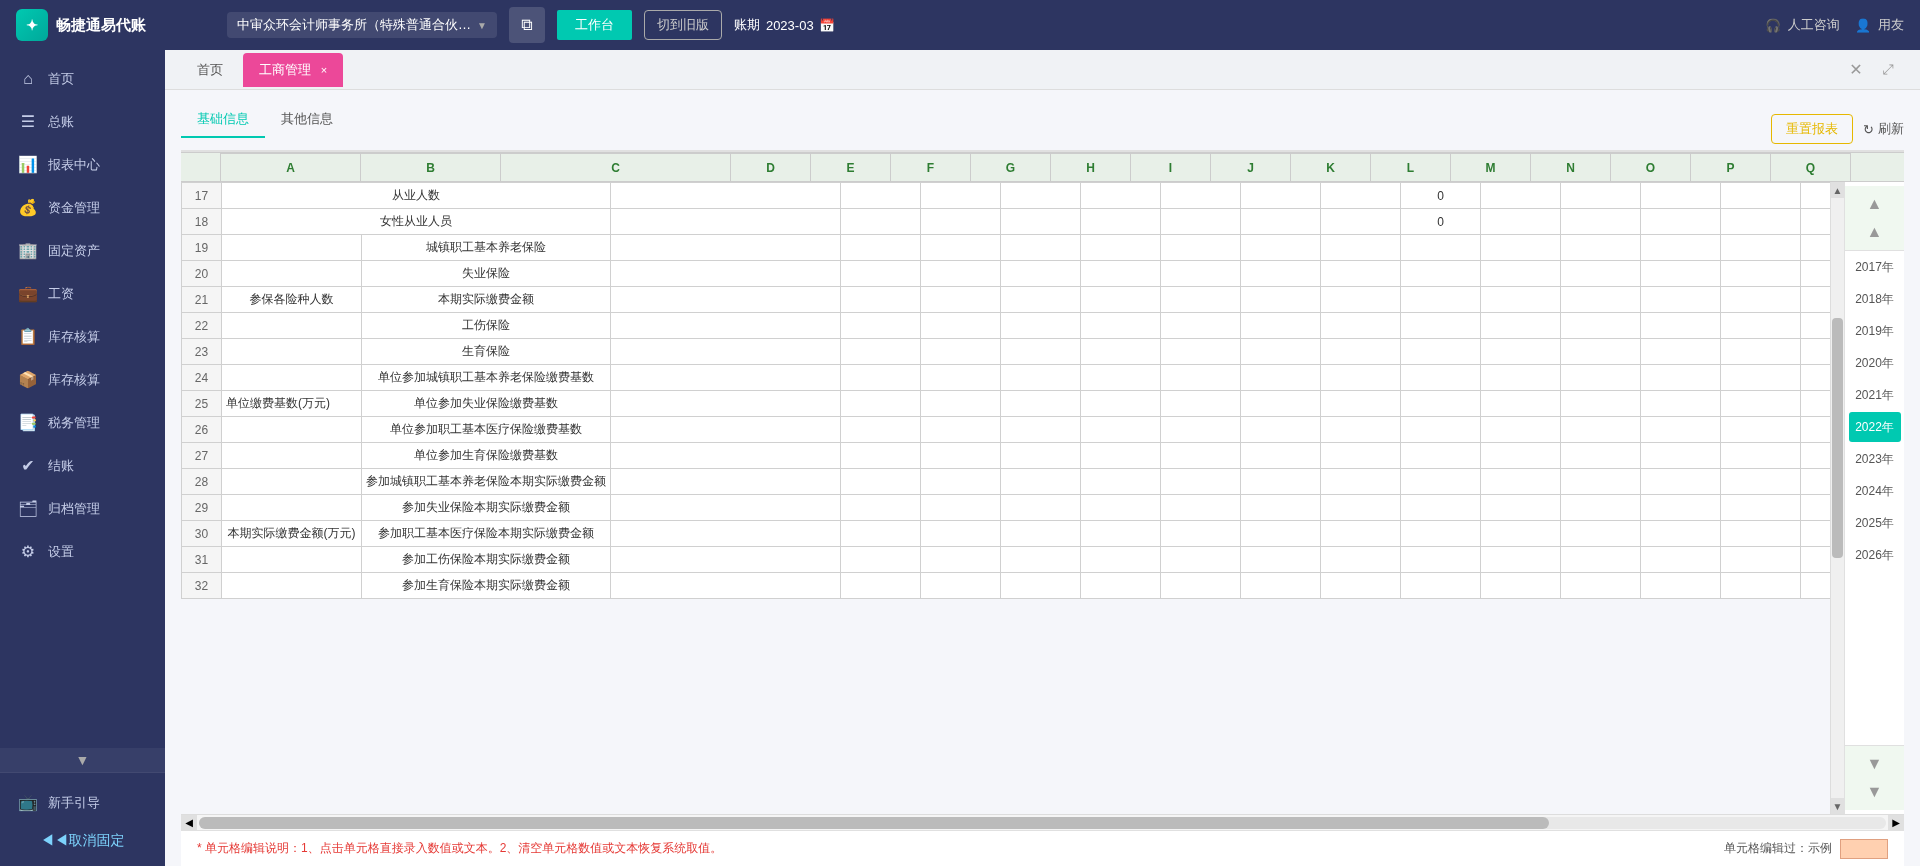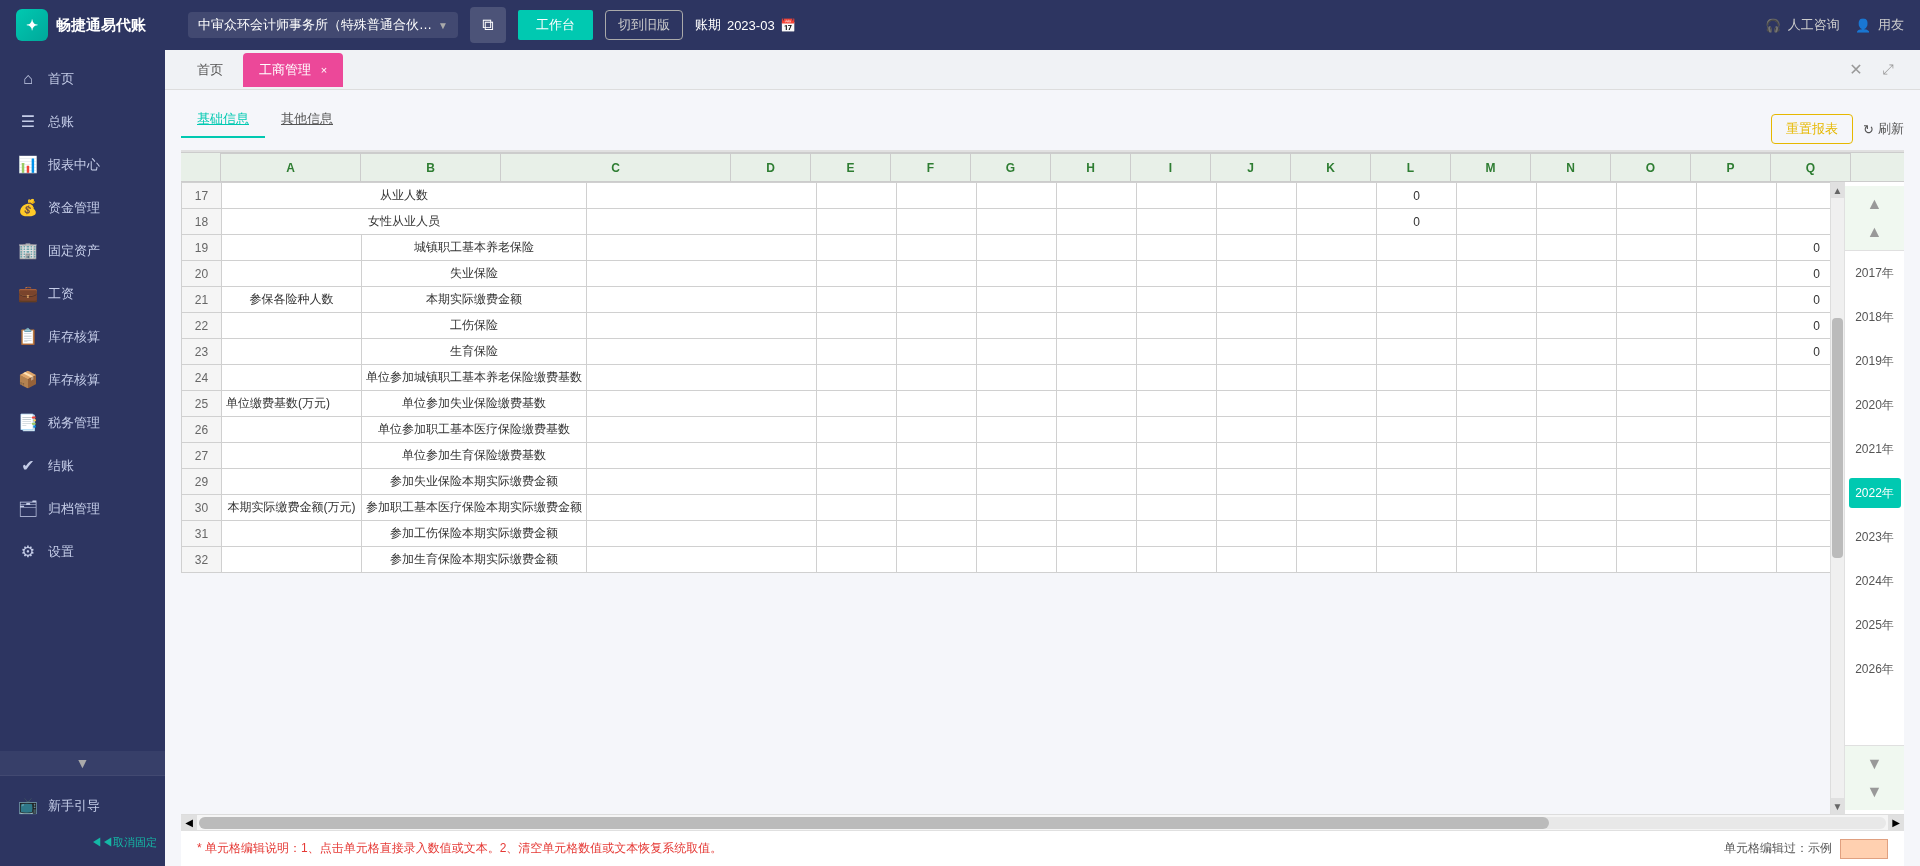--- a/index.html
+++ b/index.html
@@ -5,80 +5,80 @@
     * { box-sizing: border-box; margin: 0; padding: 0; }
     body { font-family: 'Microsoft YaHei', Arial, sans-serif; font-size: 13px; background: #f0f2f5; overflow: hidden; width: 1920px; height: 866px; }
 
     
     .top-header {
       display: flex; align-items: center; height: 50px;
       background: #2d3561; padding: 0 16px; gap: 12px;
     }
     .logo-area { display: flex; align-items: center; gap: 8px; color: #fff; font-size: 15px; font-weight: bold; min-width: 160px; }
     .logo-icon { width: 32px; height: 32px; background: linear-gradient(135deg, #00c9b1, #00a89a); border-radius: 6px; display: flex; align-items: center; justify-content: center; color: #fff; font-size: 14px; }
-    .company-selector { display: flex; align-items: center; background: rgba(255,255,255,0.1); border-radius: 4px; padding: 4px 10px; color: #fff; gap: 6px; cursor: pointer; font-size: 13px; }
+    .company-selector { display: flex; align-items: center; background: rgba(255,255,255,0.1); border-radius: 4px; padding: 4px 10px; color: #fff; gap: 6px; cursor: pointer; font-size: 13px; margin-left: 39px; }
     .company-selector .chevron { color: #aaa; font-size: 10px; }
     .header-icon-btn { width: 36px; height: 36px; background: rgba(255,255,255,0.15); border-radius: 4px; display: flex; align-items: center; justify-content: center; color: #fff; cursor: pointer; font-size: 16px; }
     .workbench-btn { background: #00c9b1; color: #fff; padding: 6px 18px; border-radius: 2px; cursor: pointer; font-size: 13px; border: none; }
     .old-version-btn { background: transparent; border: 1px solid #aaa; color: #ccc; padding: 5px 12px; border-radius: 4px; cursor: pointer; font-size: 13px; }
     .period-area { display: flex; align-items: center; gap: 6px; color: #fff; font-size: 13px; }
     .header-right { margin-left: auto; display: flex; align-items: center; gap: 16px; color: #ccc; font-size: 13px; }
     .user-area { display: flex; align-items: center; gap: 6px; color: #ccc; cursor: pointer; }
 
     
     .main-layout { display: flex; height: 816px; }
 
     
     .sidebar { width: 165px; background: #2d3561; display: flex; flex-direction: column; overflow: hidden; }
     .sidebar-nav { flex: 1; padding: 8px 0; }
     .sidebar-item { display: flex; align-items: center; gap: 10px; padding: 12px 18px; color: #c5cde8; cursor: pointer; font-size: 13px; transition: background 0.2s; }
     .sidebar-item .s-icon { font-size: 16px; width: 20px; text-align: center; }
     .sidebar-scroll-btn { height: 24px; background: rgba(255,255,255,0.05); display: flex; align-items: center; justify-content: center; color: #aaa; cursor: pointer; font-size: 14px; }
     .sidebar-bottom { border-top: 1px solid rgba(255,255,255,0.1); padding: 8px 0; }
-    .sidebar-pin { display: flex; align-items: center; justify-content: flex-end; gap: 6px; padding: 8px; color: #14b8a6; font-size: 11px; cursor: pointer; }
+    .sidebar-pin { display: flex; align-items: center; justify-content: center; gap: 6px; padding: 8px; color: #7dd3fc; font-size: 14px; cursor: pointer; }
 
     
     .content-area { flex: 1; display: flex; flex-direction: column; background: #f5f6fa; overflow: hidden; }
 
     
     .tab-bar { display: flex; align-items: center; background: #f0f2f5; padding: 0 16px; height: 40px; border-bottom: 1px solid #ddd; gap: 4px; }
     .tab-item { padding: 8px 16px; font-size: 13px; cursor: pointer; color: #555; border-radius: 4px 4px 0 0; }
     .tab-item.active { background: #ec4899; color: #fff; }
     .tab-item.plain { background: transparent; color: #555; }
     .tab-close { margin-left: 6px; font-size: 11px; cursor: pointer; }
     .tab-x-btn { width: 32px; height: 32px; display: flex; align-items: center; justify-content: center; color: #999; font-size: 16px; cursor: pointer; }
     .tab-expand-btn { width: 32px; height: 32px; display: flex; align-items: center; justify-content: center; color: #999; font-size: 14px; cursor: pointer; }
 
     
     .page-content { flex: 1; display: flex; flex-direction: column; overflow: hidden; padding: 12px 16px 0; }
 
     
     .sub-tab-bar { display: flex; align-items: center; border-bottom: 2px solid #e0e0e0; margin-bottom: 8px; }
-    .sub-tab { padding: 8px 16px; font-size: 13px; cursor: pointer; color: #555; border-bottom: 2px solid transparent; margin-bottom: -2px; text-decoration: underline; }
+    .sub-tab { padding: 8px 16px; font-size: 13px; cursor: pointer; color: #555; border-bottom: 2px solid transparent; margin-bottom: -2px; }
     .sub-tab.active { color: #00c9b1; border-bottom: 2px solid #00c9b1; font-weight: 500; }
     .toolbar-right { margin-left: auto; display: flex; align-items: center; gap: 10px; }
     .reset-report-btn { border: 1px solid #e6b800; color: #e6b800; background: transparent; padding: 5px 14px; border-radius: 4px; cursor: pointer; font-size: 13px; }
     .refresh-btn { color: #555; background: transparent; border: none; cursor: pointer; font-size: 13px; display: flex; align-items: center; gap: 4px; }
 
     
     .sheet-wrapper { flex: 1; display: flex; overflow: hidden; position: relative; }
     .col-header-cell { height: 28px; display: flex; align-items: center; justify-content: center; font-size: 12px; color: #2e7d32; font-weight: 600; border-right: 1px solid #ccc; border-top: 1px solid #ccc; }
     .sheet-table { border-collapse: collapse; min-width: max-content; }
     .sheet-table td { border: 1px solid #d0d0d0; height: 26px; padding: 0 4px; font-size: 12px; white-space: nowrap; vertical-align: middle; }
     .row-num { width: 40px; text-align: center; background: #f5f5f5; color: #666; font-size: 12px; border-right: 2px solid #ccc; }
     .cell-a { width: 140px; min-width: 140px; text-align: center; background: #fff; color: #333; }
     .cell-b { width: 140px; min-width: 140px; text-align: center; background: #fff; color: #333; }
     .cell-wide { min-width: 230px; background: #fff; color: #333; padding: 0 8px; }
     .cell-data { width: 80px; min-width: 80px; text-align: center; background: #fff; }
     .cell-data.zero { color: #333; }
 
     
     .year-panel { width: 60px; background: #fff; border-left: 1px solid #e0e0e0; display: flex; flex-direction: column; align-items: center; padding: 4px 0; overflow: hidden; }
     .year-nav-btn { width: 40px; height: 28px; display: flex; align-items: center; justify-content: center; color: #999; cursor: pointer; font-size: 16px; }
-    .year-item { width: 52px; height: 30px; display: flex; align-items: center; justify-content: center; font-size: 12px; color: #555; cursor: pointer; border-radius: 3px; margin: 7px; }
+    .year-item { width: 52px; height: 30px; display: flex; align-items: center; justify-content: center; font-size: 12px; color: #555; cursor: pointer; border-radius: 3px; margin: 1px; }
     .year-item.active { background: #00c9b1; color: #fff; }
 
     
     .h-scroll-area { height: 16px; background: #f5f5f5; border-top: 1px solid #ddd; display: flex; align-items: center; }
     .h-scroll-left { width: 16px; height: 16px; display: flex; align-items: center; justify-content: center; background: #e0e0e0; cursor: pointer; font-size: 10px; }
     .h-scroll-track { flex: 1; height: 12px; background: #e8e8e8; margin: 0 2px; border-radius: 6px; position: relative; }
     .h-scroll-thumb { width: 80%; height: 12px; background: #bbb; border-radius: 6px; }
     .h-scroll-right { width: 16px; height: 16px; display: flex; align-items: center; justify-content: center; background: #e0e0e0; cursor: pointer; font-size: 10px; }
 
     
@@ -500,20 +500,40 @@
                     <td class="cell-data"></td>
                     <td class="cell-data"></td>
                     <td class="cell-data"></td>
                     <td class="cell-data"></td>
                     <td class="cell-data"></td>
                     <td class="cell-data"></td>
                     <td class="cell-data"></td>
 
                   </tr>
 
+                  <tr>
+                    <td class="row-num">28</td>
+                    <td class="cell-a"></td>
+                    <td class="cell-b">参加城镇职工基本养老保险本期实际缴费金额</td>
+                    <td class="cell-wide"></td>
+                    <td class="cell-data"></td>
+                    <td class="cell-data"></td>
+                    <td class="cell-data"></td>
+                    <td class="cell-data"></td>
+                    <td class="cell-data"></td>
+                    <td class="cell-data"></td>
+                    <td class="cell-data"></td>
+                    <td class="cell-data"></td>
+                    <td class="cell-data"></td>
+                    <td class="cell-data"></td>
+                    <td class="cell-data"></td>
+                    <td class="cell-data"></td>
+                    <td class="cell-data"></td>
+
+                  </tr>
 
                   <tr>
                     <td class="row-num">29</td>
                     <td class="cell-a"></td>
                     <td class="cell-b">参加失业保险本期实际缴费金额</td>
                     <td class="cell-wide"></td>
                     <td class="cell-data"></td>
                     <td class="cell-data"></td>
                     <td class="cell-data"></td>
                     <td class="cell-data"></td>

